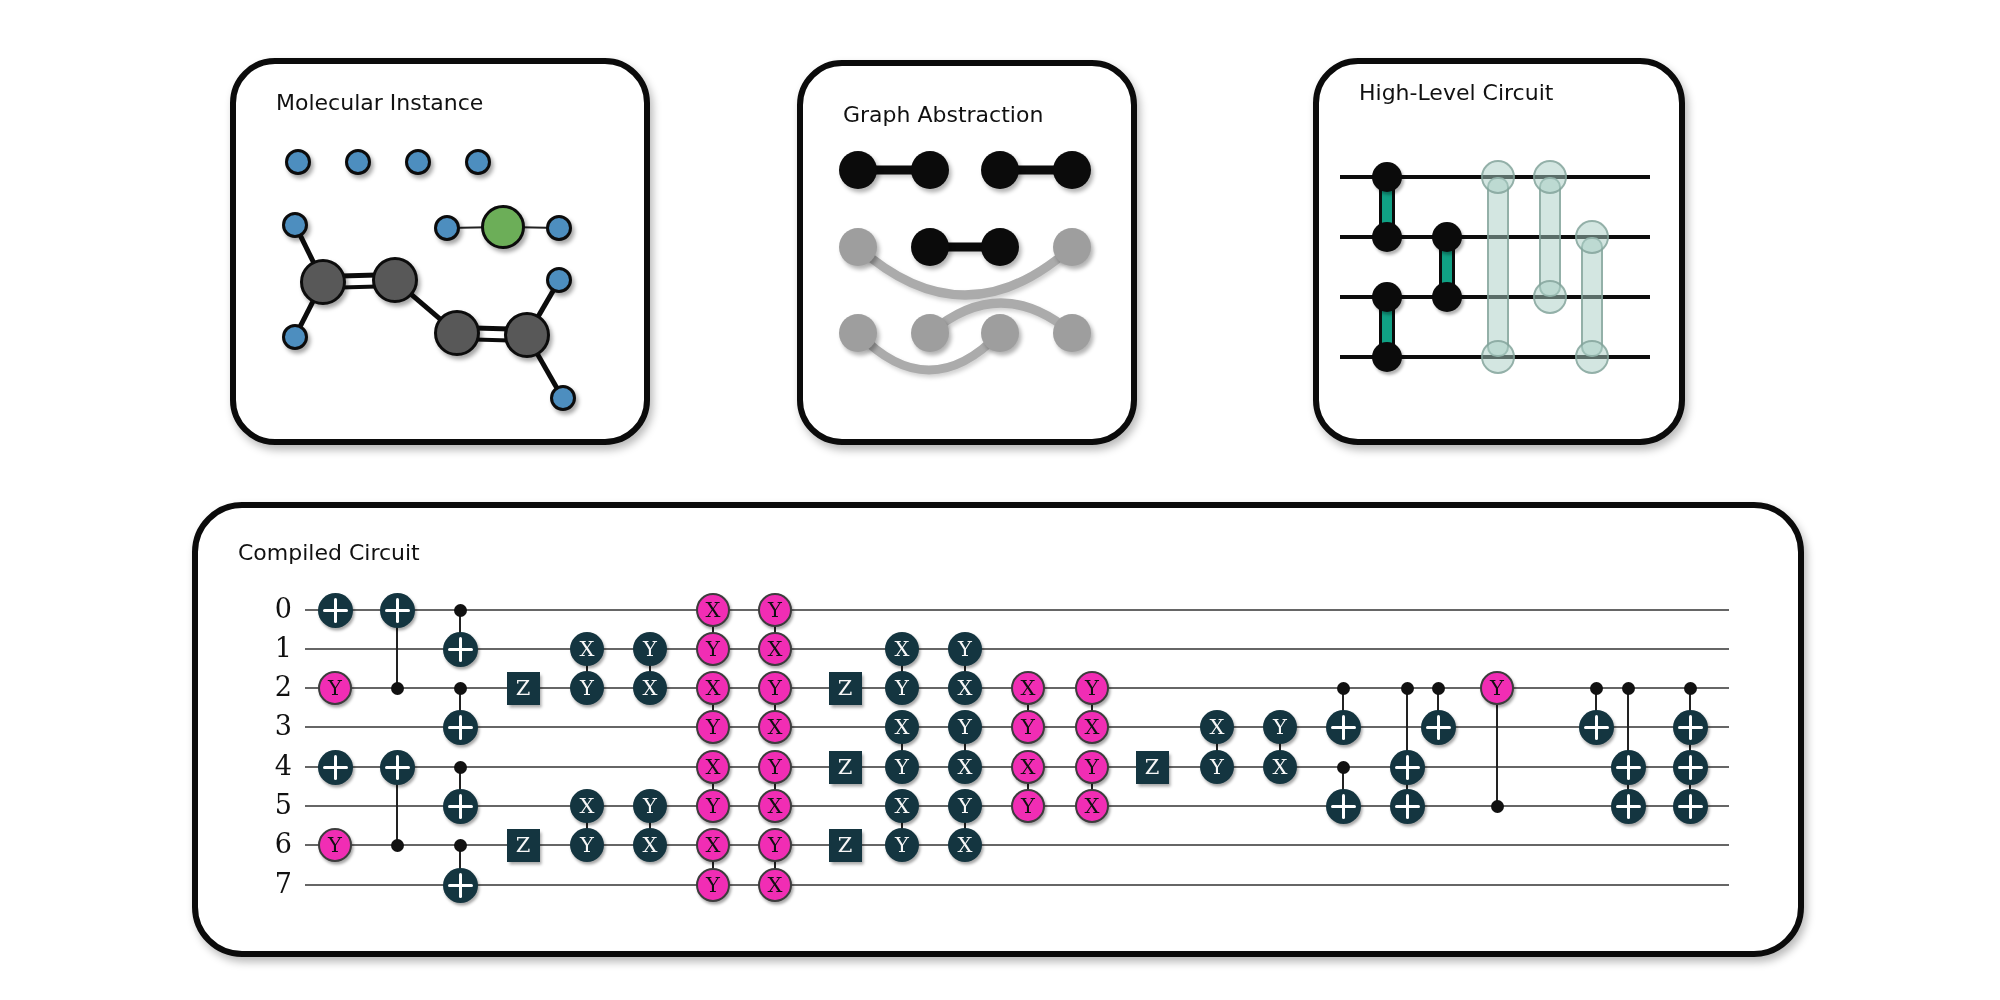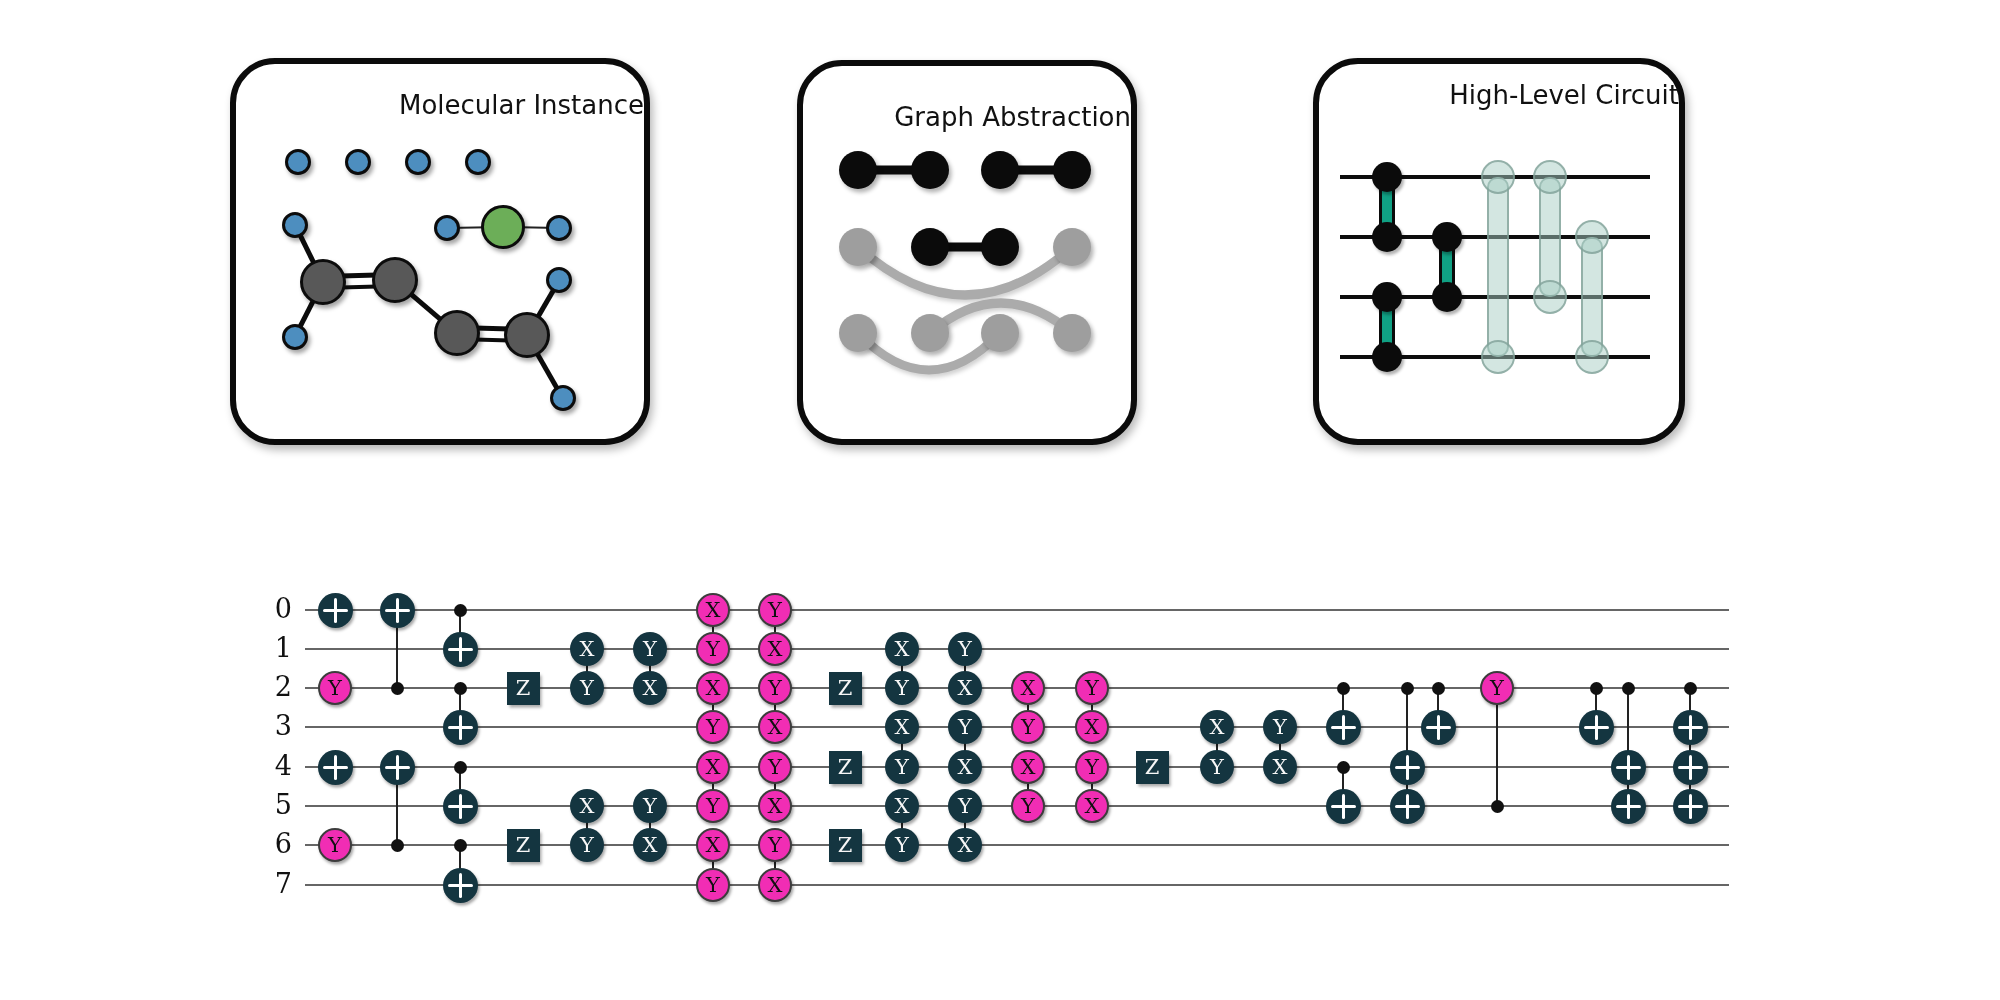--- a/index.html
+++ b/index.html
@@ -1,22 +1,22 @@
 <!DOCTYPE html>
 <html><head>
 <meta charset="utf-8">
 <style>
   html,body{margin:0;padding:0;background:#fff;}
   *{box-sizing:border-box;}
   #canvas{position:relative;width:2000px;height:1000px;background:#fff;overflow:hidden;
           font-family:"DejaVu Sans",sans-serif;}
   .panel{position:absolute;background:#fff;border:6px solid #0b0b0b;z-index:1;
          box-shadow:3px 5px 9px rgba(0,0,0,.28);}
-  .panel-title{position:absolute;left:0;right:0;text-align:right;color:#111;
-               font-size:26px;font-family:"DejaVu Sans",sans-serif;margin-left:40px;}
+  .panel-title{position:absolute;left:0;right:0;text-align:left;color:#111;
+               font-size:22px;font-family:"DejaVu Sans",sans-serif;margin-left:40px;}
   #p-mol  .panel-title{top:26px;}
   #p-graph .panel-title{top:36px;}
   #p-hl   .panel-title{top:16px;}
   #p-comp .panel-title{top:32px;}
   #edge-layer{position:absolute;left:0;top:0;z-index:2;pointer-events:none;
               filter:drop-shadow(2px 3px 2px rgba(0,0,0,.18));}
   .gen{position:absolute;z-index:3;}
   .bond{transform-origin:0 50%;}
   .atom{border-radius:50%;border:3.5px solid #0c0c0c;box-shadow:2.5px 3.5px 4px rgba(0,0,0,.35);}
   .gnode{border-radius:50%;box-shadow:2.5px 3.5px 4px rgba(0,0,0,.3);}
@@ -45,20 +45,23 @@
 
 <div id="canvas">
   <div class="panel" id="p-mol" style="left: 230px; top: 58px; width: 420px; height: 387px; border-radius: 45px;">
     <div class="panel-title">Molecular Instance</div>
   </div>
   <div class="panel" id="p-graph" style="left: 797px; top: 60px; width: 340px; height: 385px; border-radius: 45px;">
     <div class="panel-title">Graph Abstraction</div>
   </div>
   <div class="panel" id="p-hl" style="left: 1313px; top: 58px; width: 372px; height: 387px; border-radius: 45px;">
     <div class="panel-title">High-Level Circuit</div>
+  </div>
+  <div class="panel" id="p-comp" style="left: 192px; top: 502px; width: 1612px; height: 455px; border-radius: 50px;">
+    <div class="panel-title">Compiled Circuit</div>
   </div>
   <svg id="edge-layer" width="2000" height="1000">
       <path d="M858,170 L930,170" stroke="#0b0b0b" stroke-width="9" fill="none" stroke-linecap="round"></path>
       <path d="M1000,170 L1072,170" stroke="#0b0b0b" stroke-width="9" fill="none" stroke-linecap="round"></path>
       <path d="M930,247 L1000,247" stroke="#0b0b0b" stroke-width="9" fill="none" stroke-linecap="round"></path>
       <path d="M858,247 Q965,343 1072,247" stroke="#ABABAB" stroke-width="9" fill="none" stroke-linecap="round"></path>
       <path d="M930,333 Q1001,273 1072,333" stroke="#ABABAB" stroke-width="9" fill="none" stroke-linecap="round"></path>
       <path d="M858,333 Q929,407 1000,333" stroke="#ABABAB" stroke-width="9" fill="none" stroke-linecap="round"></path>
     </svg>
 <div class="gen bond" style="left: 447px; top: 227px; width: 56.0089px; height: 2px; background: rgb(34, 34, 34); transform: rotate(-0.0178552rad);"></div>

